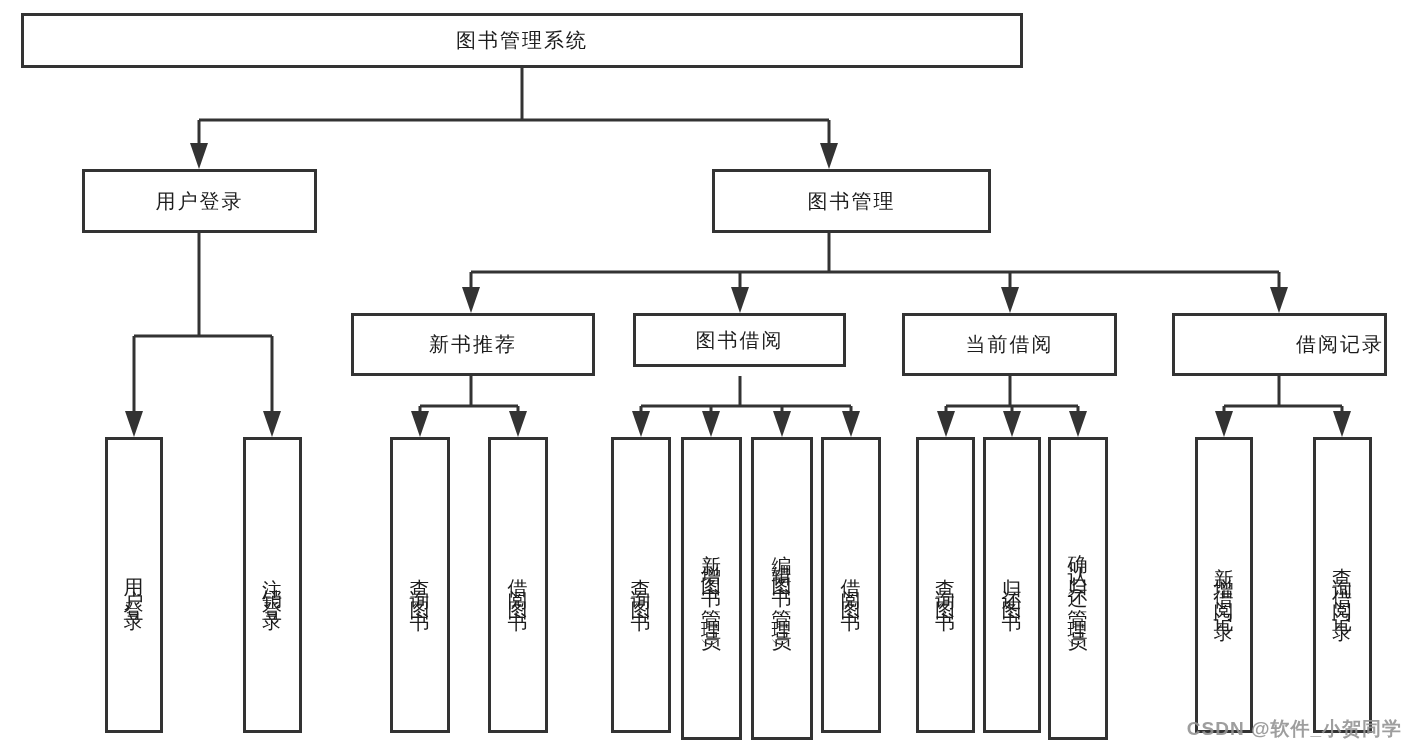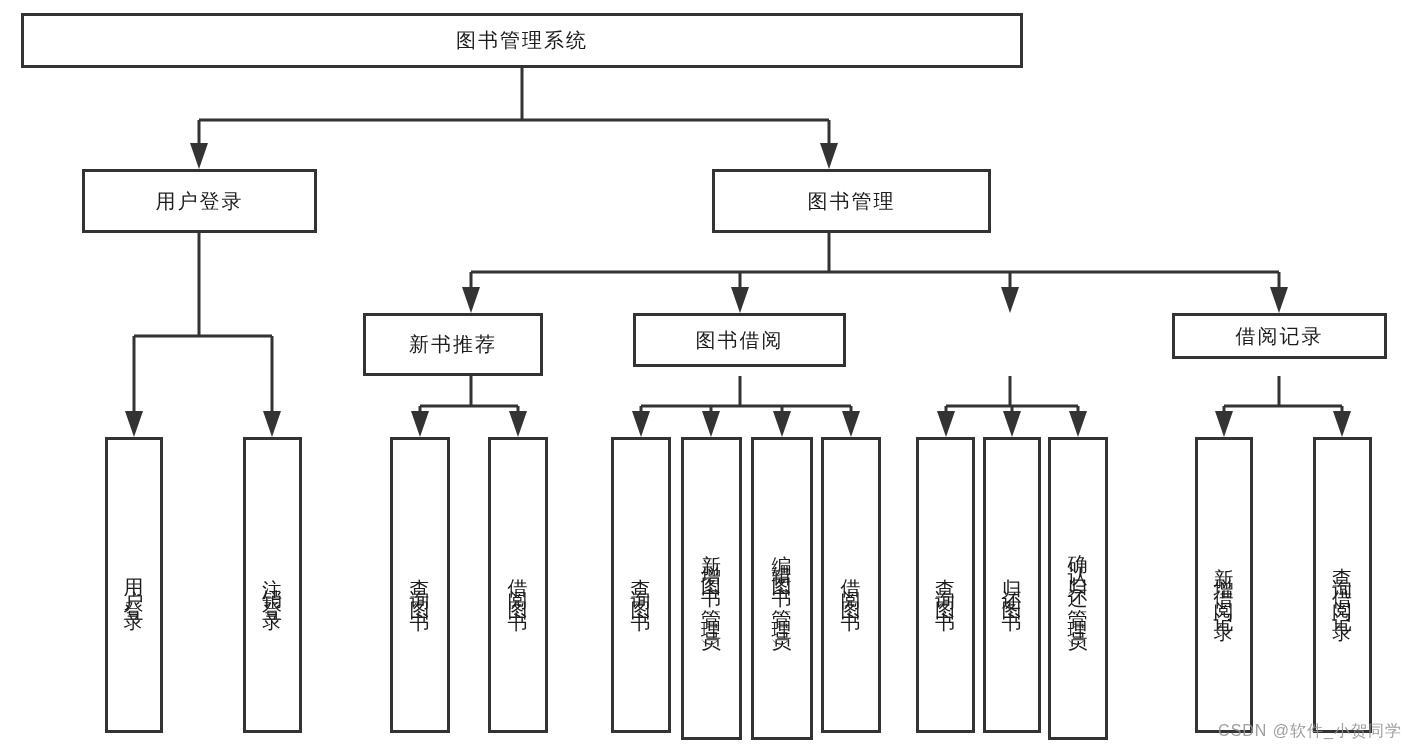--- a/index.html
+++ b/index.html
@@ -42,25 +42,26 @@
     text-orientation: mixed;
     font-size: 20px;
     line-height: 1;
     letter-spacing: 11px;
     color: #1c1c1c;
   }
   #watermark {
     position: absolute;
     right: 3px;
     bottom: 5px;
-    font-size: 16px;
+    font-size: 19px;
     color: rgba(148, 148, 148, 0.9);
     letter-spacing: 1px;
     z-index: 5;
     white-space: nowrap;
+    font-weight: bold;
   }
 </style>
 </head>
 <body>
 
 <div id="canvas">
 
   <svg id="connectors" width="1405" height="747" viewBox="0 0 1405 747">
     <g stroke="#333333" stroke-width="3" fill="none">
 
@@ -134,27 +135,30 @@
     <span class="hlabel">图书管理系统</span>
   </div>
 
   <div class="box" style="left:82px;top:169px;width:235px;height:64px;">
     <span class="hlabel">用户登录</span>
   </div>
   <div class="box" style="left:712px;top:169px;width:279px;height:64px;">
     <span class="hlabel">图书管理</span>
   </div>
 
-  <div class="box" style="left:363px;top:313px;width:180px;height:63px;text-align:right;">
+  <div class="box" style="left:351px;top:313px;width:244px;height:63px;text-align:right;">
     <span class="hlabel">新书推荐</span>
   </div>
   <div class="box" style="left:633px;top:313px;width:213px;height:54px;">
     <span class="hlabel">图书借阅</span>
   </div>
-  <div class="box" style="left:1172px;top:313px;width:215px;height:46px;">
+  <div class="box" style="left:902px;top:313px;width:215px;height:63px;">
+    <span class="hlabel">当前借阅</span>
+  </div>
+  <div class="box" style="left:1172px;top:313px;width:215px;height:63px;justify-content:flex-end;">
     <span class="hlabel">借阅记录</span>
   </div>
 
   <div class="box" style="left:105px;top:437px;width:58px;height:296px;">
     <span class="vlabel">用户登录</span>
   </div>
   <div class="box" style="left:243px;top:437px;width:59px;height:296px;">
     <span class="vlabel">注销登录</span>
   </div>
 

